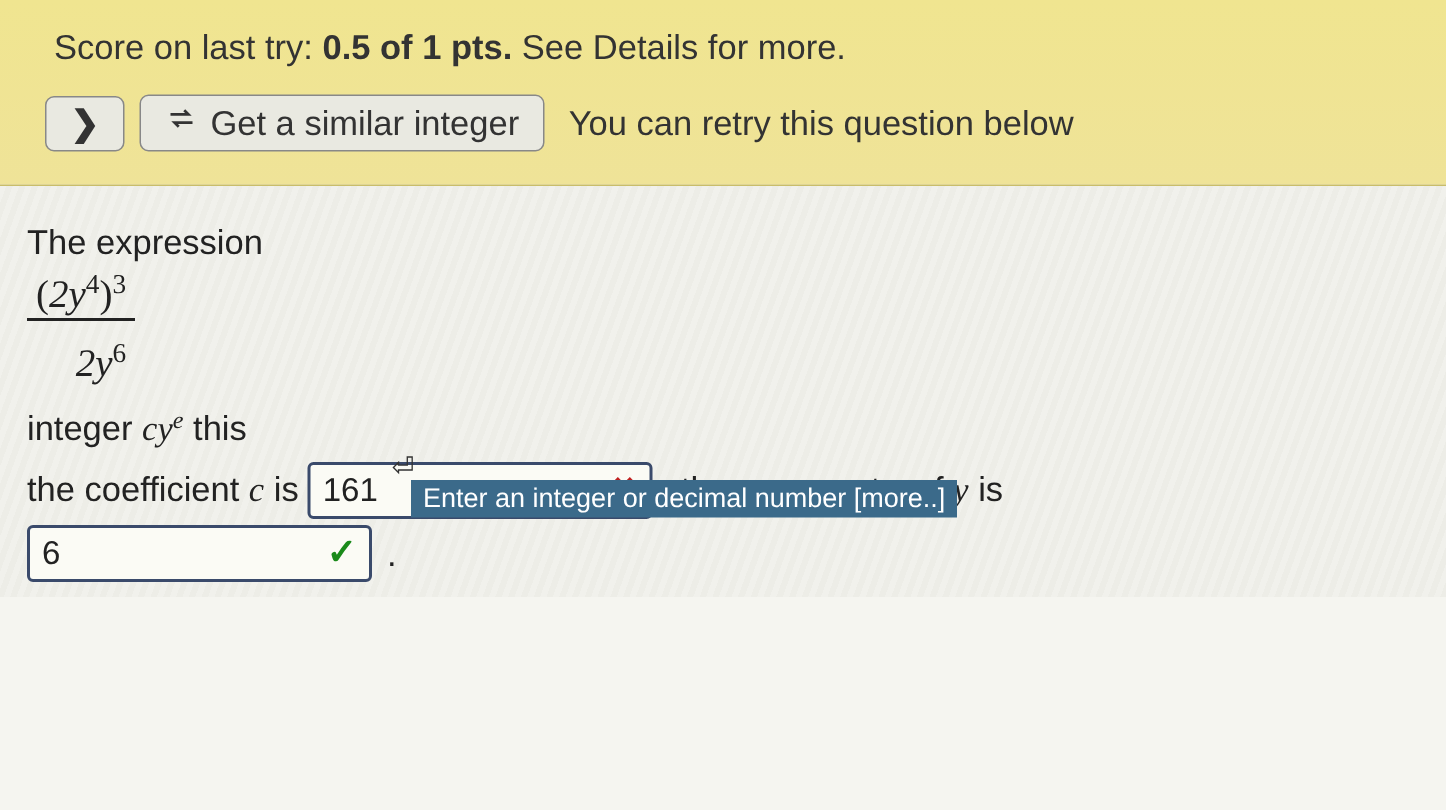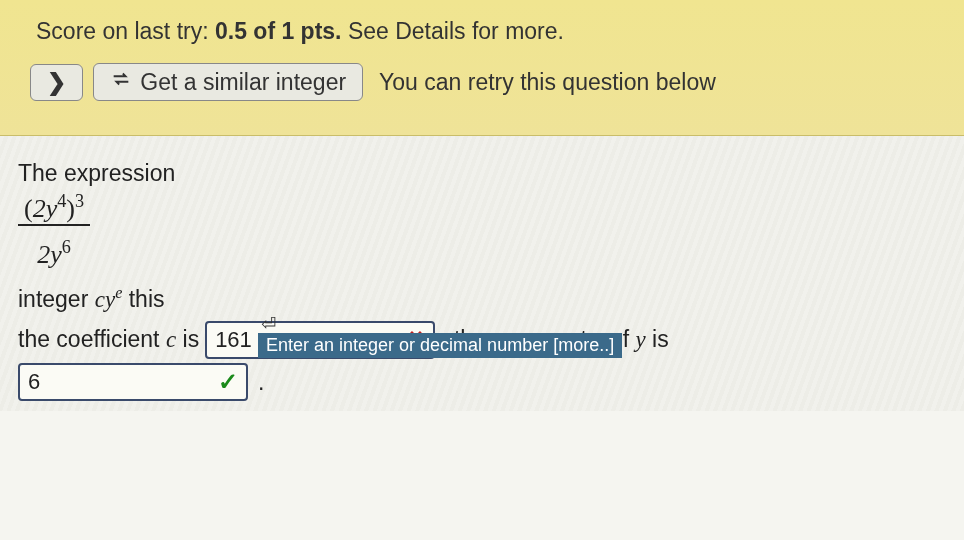--- a/index.html
+++ b/index.html
@@ -8,21 +8,21 @@
     padding: 0;
     font-family: Verdana, Geneva, sans-serif;
     background: #f5f5f0;
     width: 964px;
     height: 540px;
     overflow: hidden;
   }
   .score-banner {
     background: linear-gradient(#f0e590, #efe398);
     border-bottom: 1px solid #c9bd6a;
-    padding: 18px 30px 34px 30px;
+    padding: 18px 30px 22px 30px;
     color: #333;
     font-size: 23px;
   }
   .score-line {
     margin-bottom: 18px;
     padding-left: 6px;
   }
   .score-bold { font-weight: bold; }
   .button-row {
     display: flex;
@@ -56,21 +56,21 @@
     background: repeating-linear-gradient(
       110deg,
       #f1f1ec 0px,
       #f1f1ec 4px,
       #edede7 4px,
       #edede7 8px
     );
   }
   .frac {
     display: inline-block;
-    text-align: center;
+    text-align: right;
     vertical-align: middle;
     margin: 4px 0;
   }
   .frac .num {
     display: block;
     border-bottom: 2px solid #222;
     padding: 0 6px;
     font-family: 'Times New Roman', serif;
     font-size: 26px;
   }
@@ -187,18 +187,18 @@
       <span>, the exponent </span><span class="mathit">e</span><span> of </span><span class="mathit">y</span><span> is</span>
     </span>
   </div>
 
   <div class="row2">
     <span class="answer-input right-box">
       <span>6</span>
       <span class="mark-check">✓</span>
     </span>
     <span style="position:relative;">
-      <span class="hint-tooltip" style="margin-left:4px; position:absolute; top:-36px; left:0; white-space:nowrap;">Enter an integer or decimal number [more..]</span>
+      <span class="hint-tooltip" style="margin-left:20px; position:absolute; top:-36px; left:0; white-space:nowrap;">Enter an integer or decimal number [more..]</span>
       <span style="font-size:23px; position:relative; top:6px; left:4px;">.</span>
     </span>
   </div>
 
 </div>
 
 </body></html>

